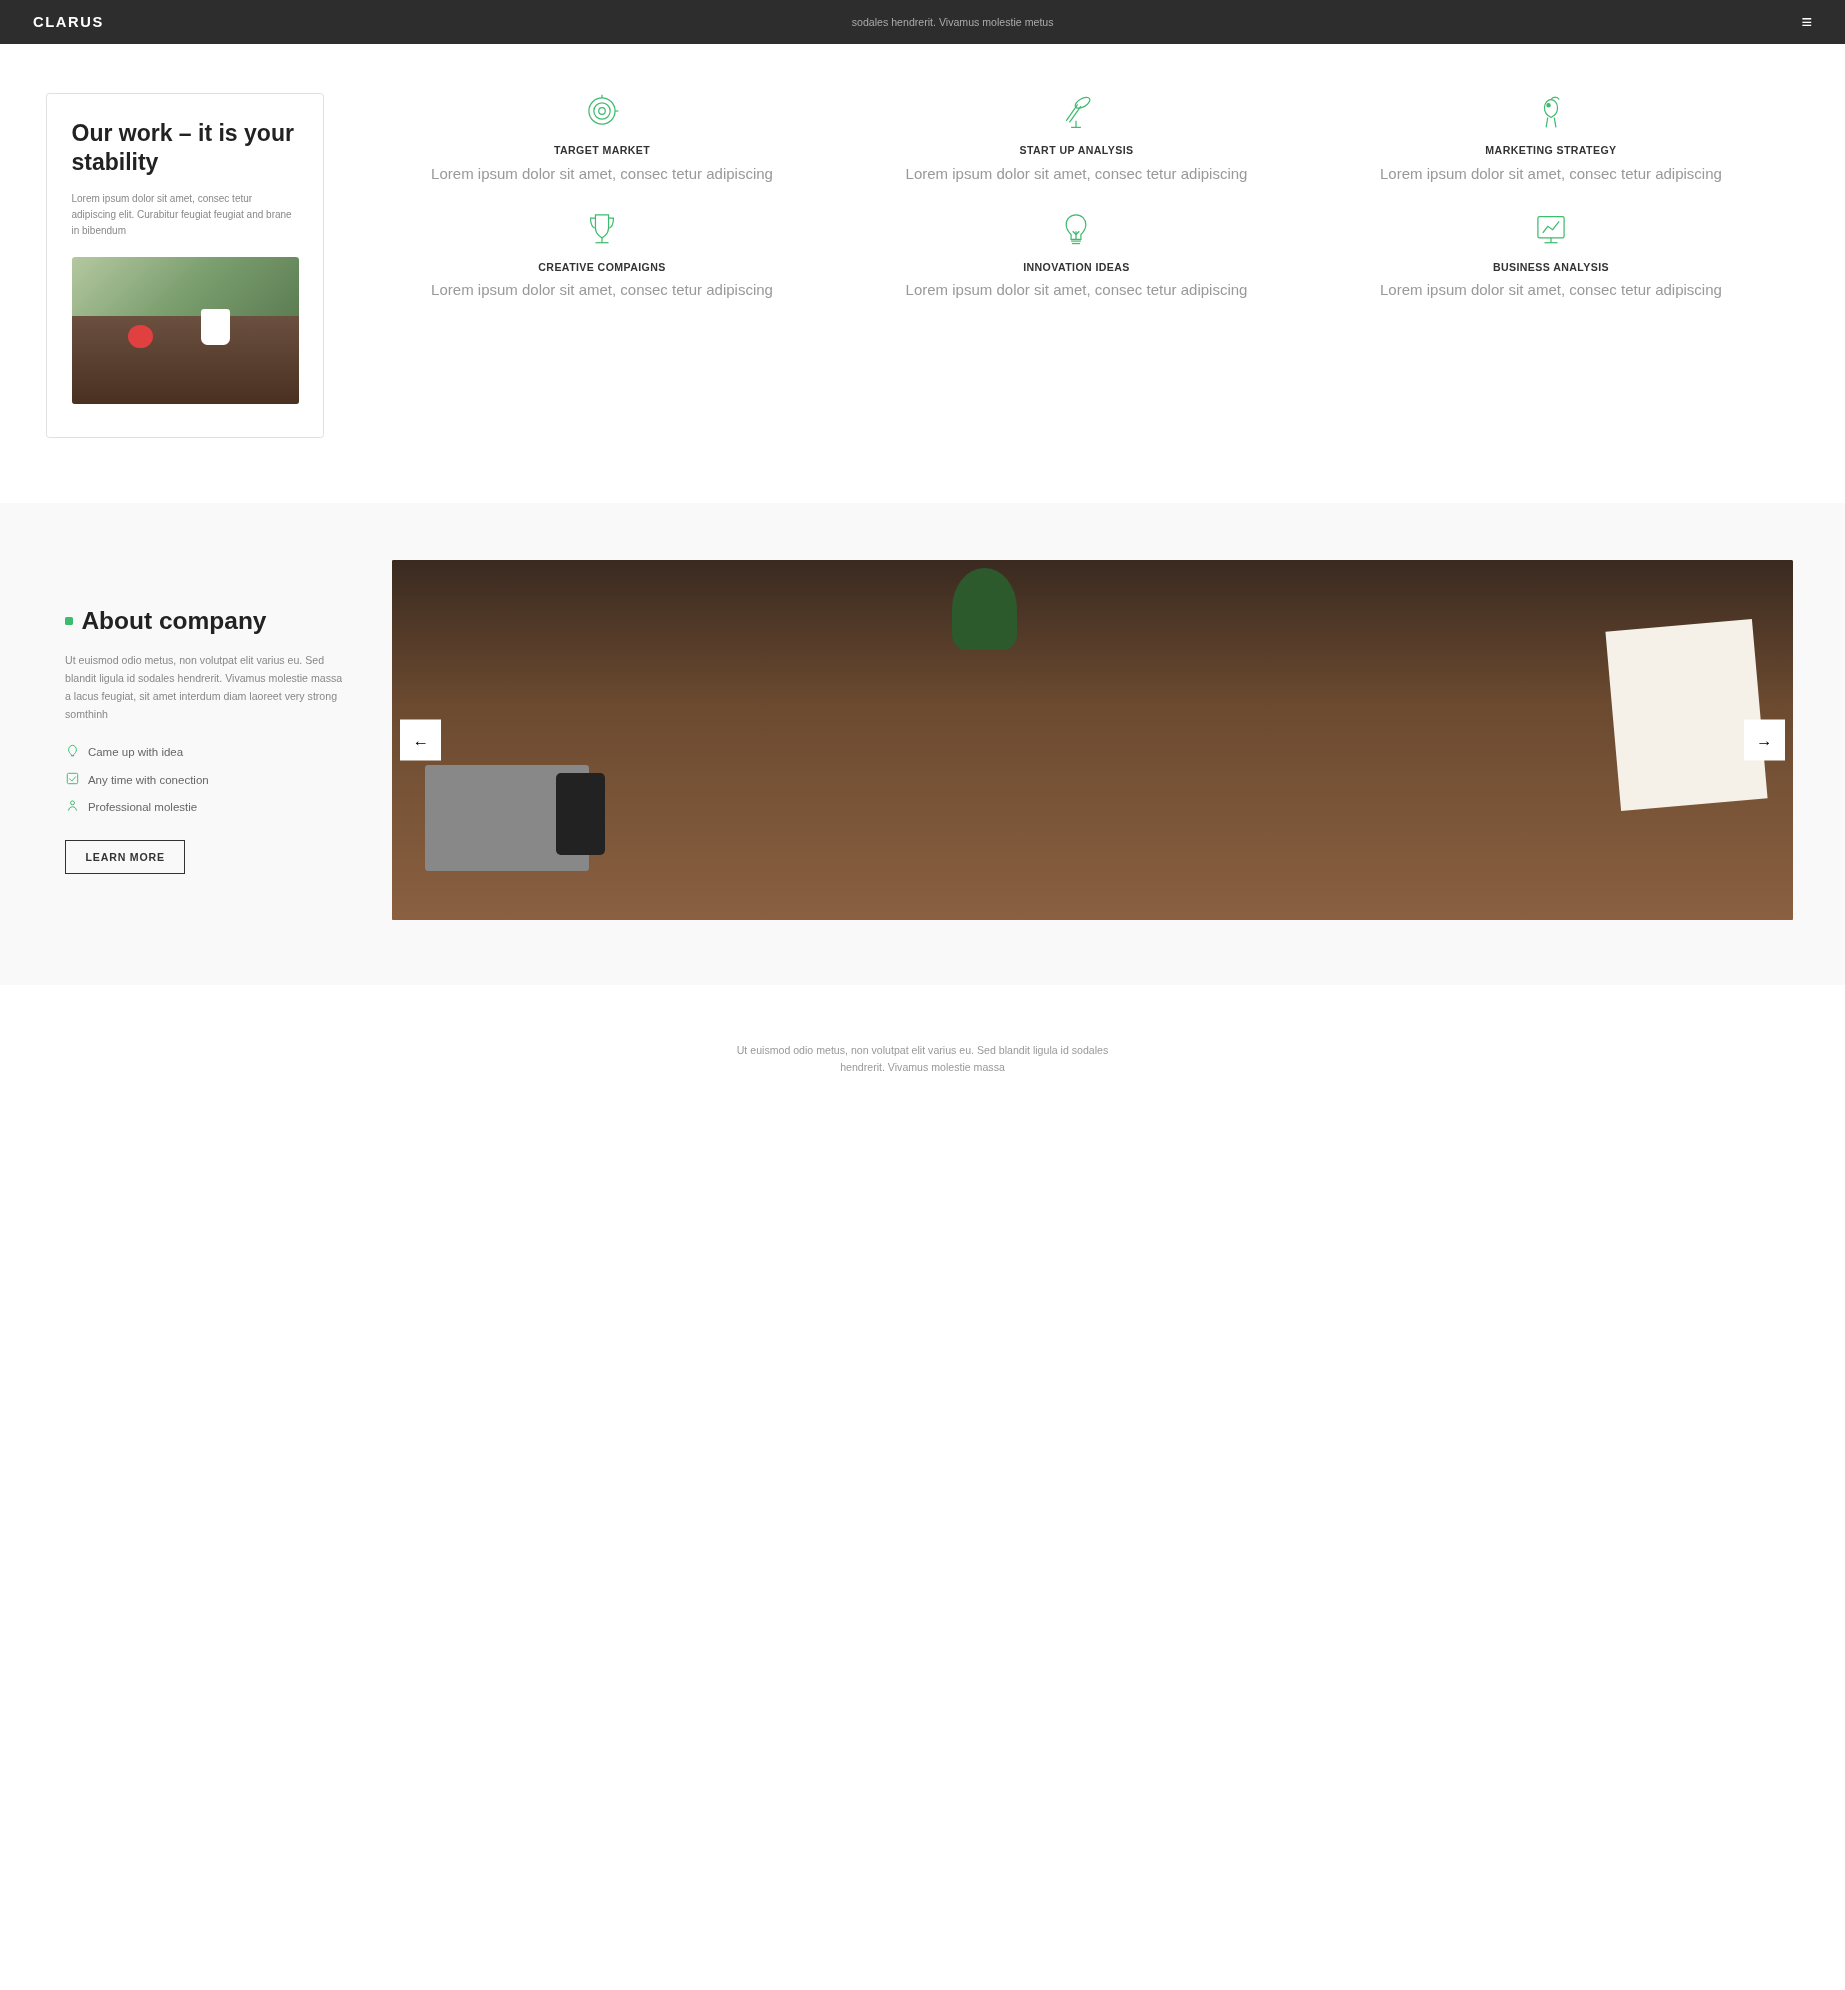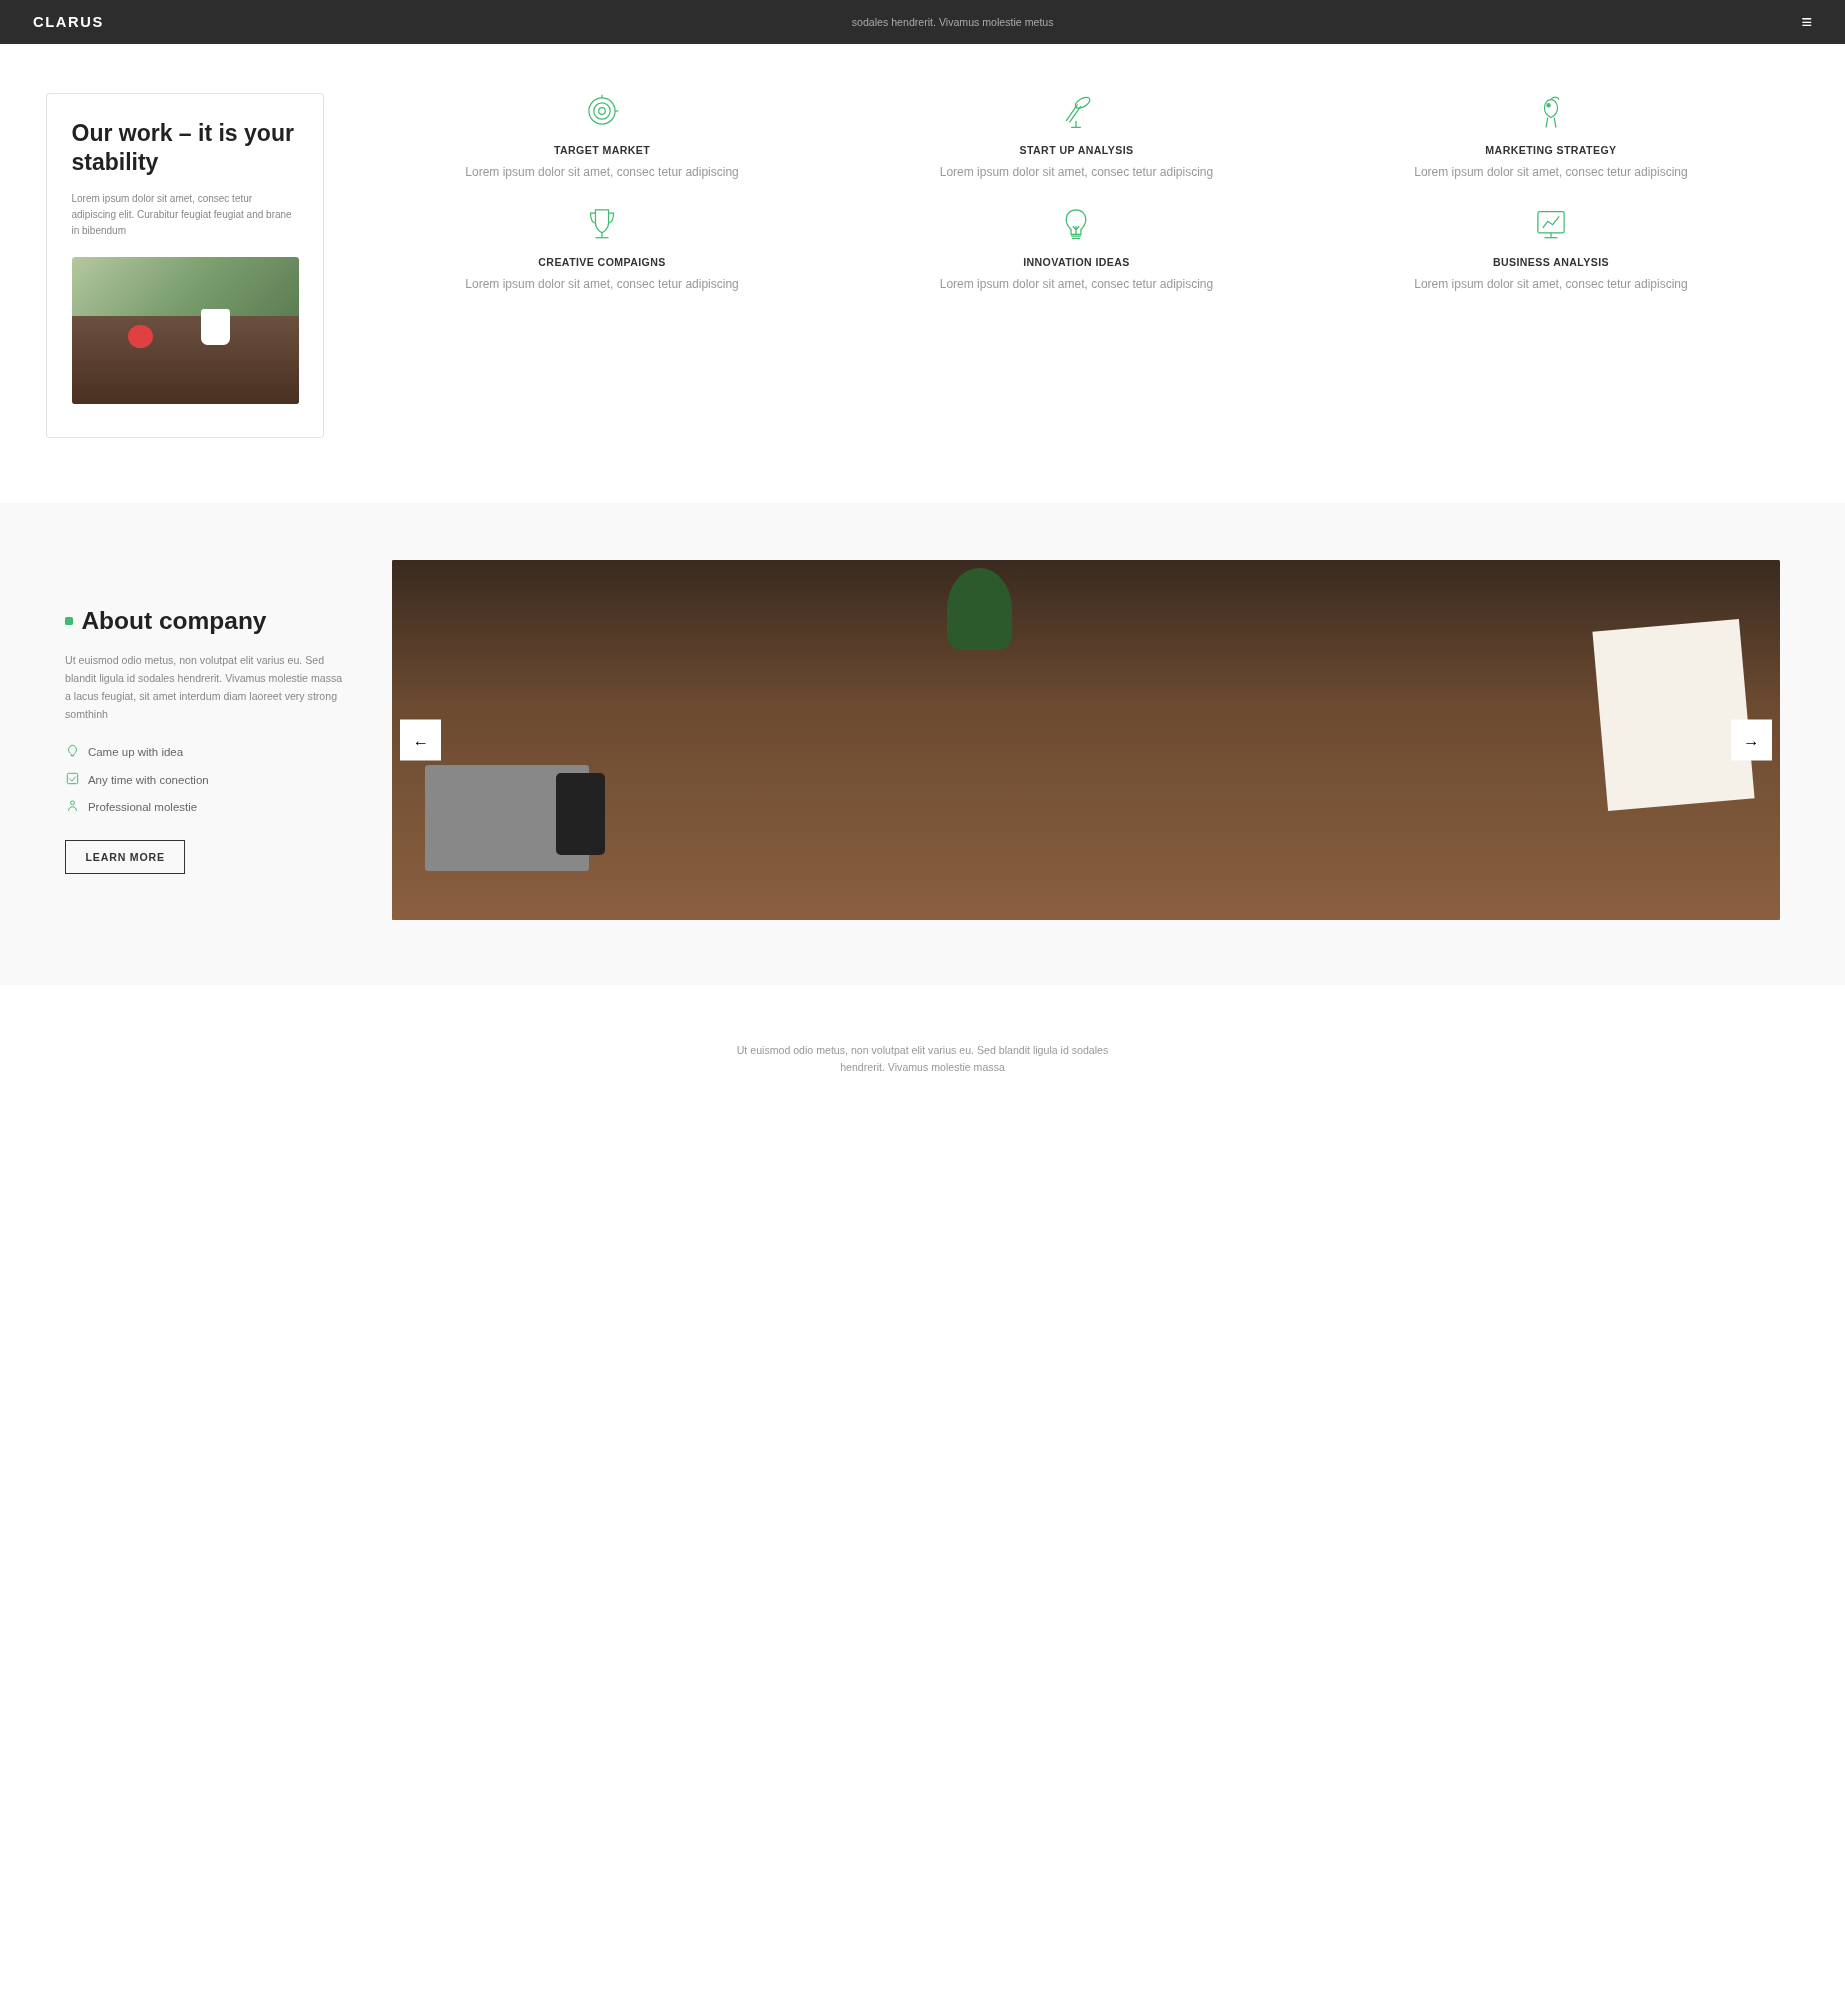--- a/index.html
+++ b/index.html
@@ -116,28 +116,28 @@
       display: block;
     }
     .feature-name {
       font-size: 10.6px;
       font-weight: bold;
       color: #333;
       letter-spacing: 0.4px;
       margin-bottom: 6.5px;
     }
     .feature-desc {
-      font-size: 12px;
+      font-size: 15px;
       color: #999;
       line-height: 1.5;
     }
 
     
     .section-about {
-      padding: 57px 65px 65px 65px;
+      padding: 57px 52px 65px 65px;
       background: #f9f9f9;
     }
     .about-inner {
       display: flex;
       gap: 49px;
       align-items: center;
     }
     .about-left {
       width: 278px;
       flex-shrink: 0;

